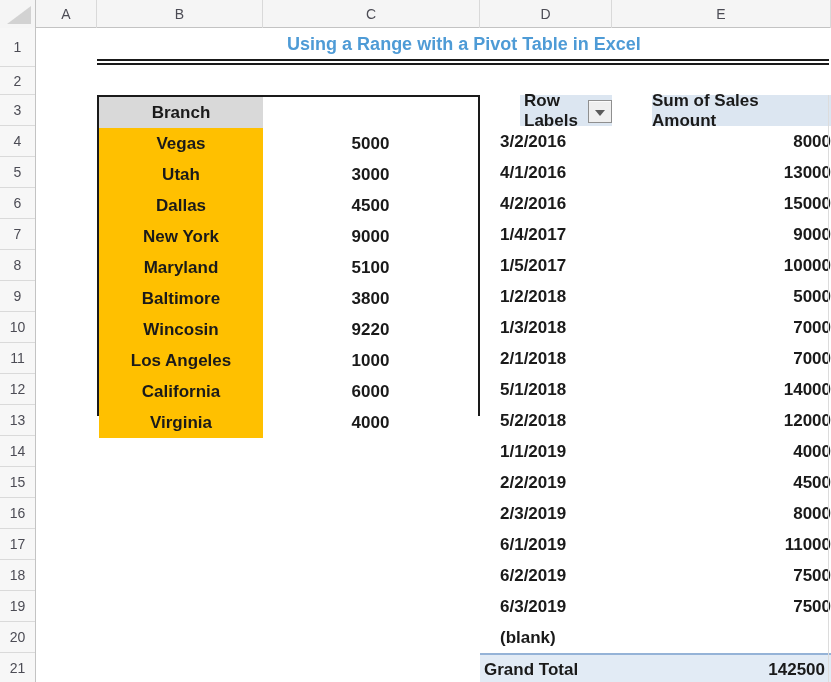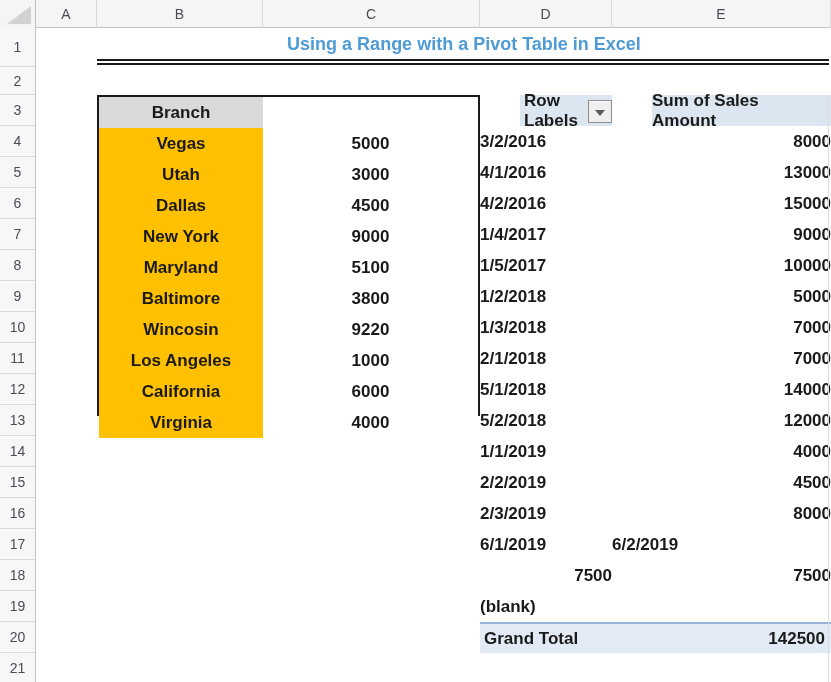--- a/index.html
+++ b/index.html
@@ -41,21 +41,21 @@
   .bt-h-sales{background:var(--sales-header-fill,#ffff00);margin-top:45px;}
   .bt-name{background:var(--branch-fill,#ffc000);}
   .bt-val{background:#fff;}
   
   .pivot{position:absolute;left:480px;top:95px;width:351px;display:grid;
     grid-template-columns:132px 219px;grid-auto-rows:31px;font-size:17px;font-weight:bold;}
   .pv-cell{display:flex;align-items:center;}
   .pv-h{background:var(--pivot-header-fill,#dce6f1);margin-left:40px;}
   .pv-h-label{padding-left:4px;}
   .pv-h-values{justify-content:flex-end;padding-right:12px;}
-  .pv-label{padding-left:0;}
+  .pv-label{padding-left:20px;}
   .pv-value{justify-content:flex-end;}
   .pv-total{background:var(--grand-total-fill,#e2ebf5);border-top:2px solid var(--grand-total-border,#95b3d7);}
   .pv-total-label{padding-left:4px;}
   .pv-total-value{justify-content:flex-end;padding-right:6px;}
   
   .filter-btn{position:absolute;left:588px;top:100px;width:24px;height:23px;background:#efefef;
     border:1px solid #8f8f8f;display:flex;align-items:center;justify-content:center;cursor:pointer;
     box-shadow:inset 0 1px 0 #fbfbfb;}
   .filter-tri{width:0;height:0;border-left:5px solid transparent;border-right:5px solid transparent;
     border-top:6px solid #5a5a5a;margin-top:2px;}
@@ -155,22 +155,24 @@
       <div class="pv-cell pv-value">14000</div>
       <div class="pv-cell pv-label">5/2/2018</div>
       <div class="pv-cell pv-value">12000</div>
       <div class="pv-cell pv-label">1/1/2019</div>
       <div class="pv-cell pv-value">4000</div>
       <div class="pv-cell pv-label">2/2/2019</div>
       <div class="pv-cell pv-value">4500</div>
       <div class="pv-cell pv-label">2/3/2019</div>
       <div class="pv-cell pv-value">8000</div>
       <div class="pv-cell pv-label">6/1/2019</div>
+      <div class="pv-cell pv-value">11000</div>
       <div class="pv-cell pv-label">6/2/2019</div>
       <div class="pv-cell pv-value">7500</div>
+      <div class="pv-cell pv-label">6/3/2019</div>
       <div class="pv-cell pv-value">7500</div>
       <div class="pv-cell pv-label">(blank)</div>
       <div class="pv-cell pv-value"></div>
       <div class="pv-cell pv-total pv-total-label">Grand Total</div>
       <div class="pv-cell pv-total pv-total-value">142500</div>
     </div>
 
   <div class="filter-btn">
     <span class="filter-tri"></span>
   </div>

